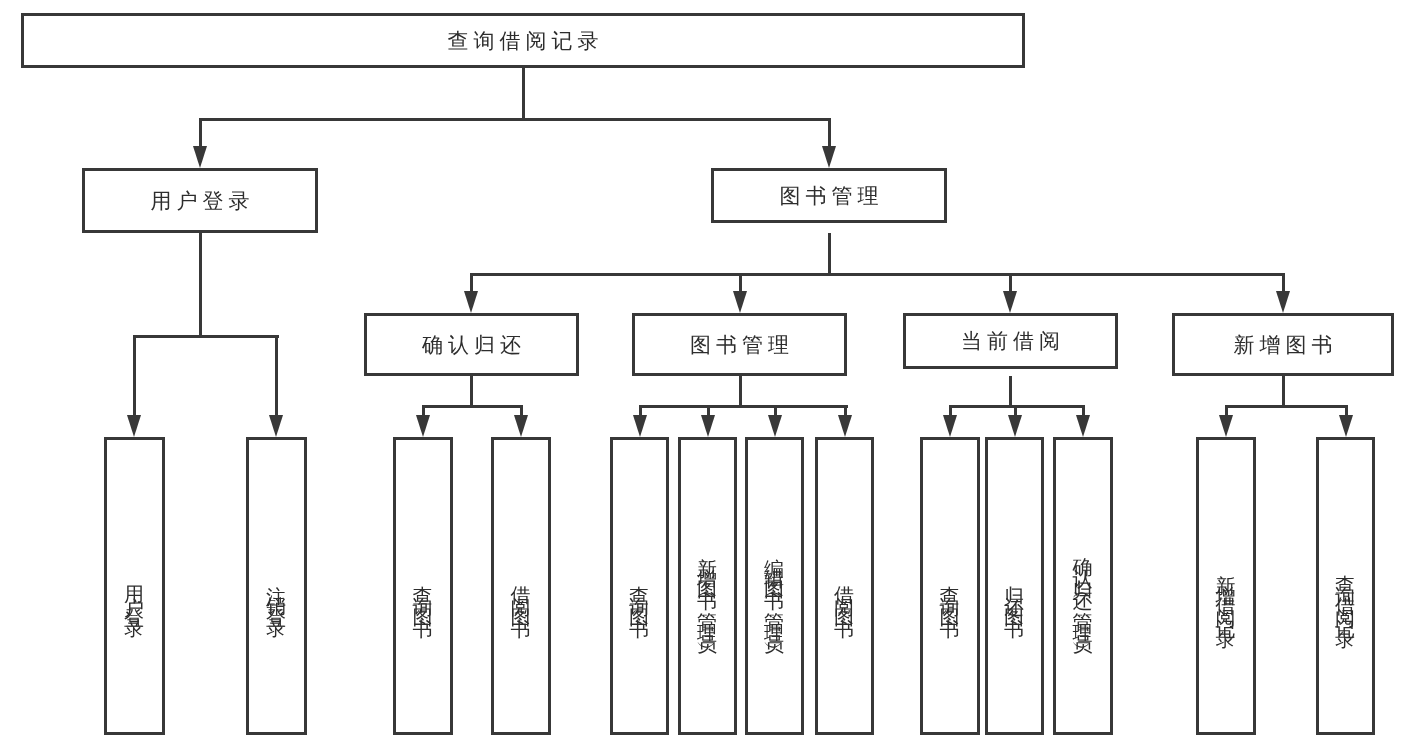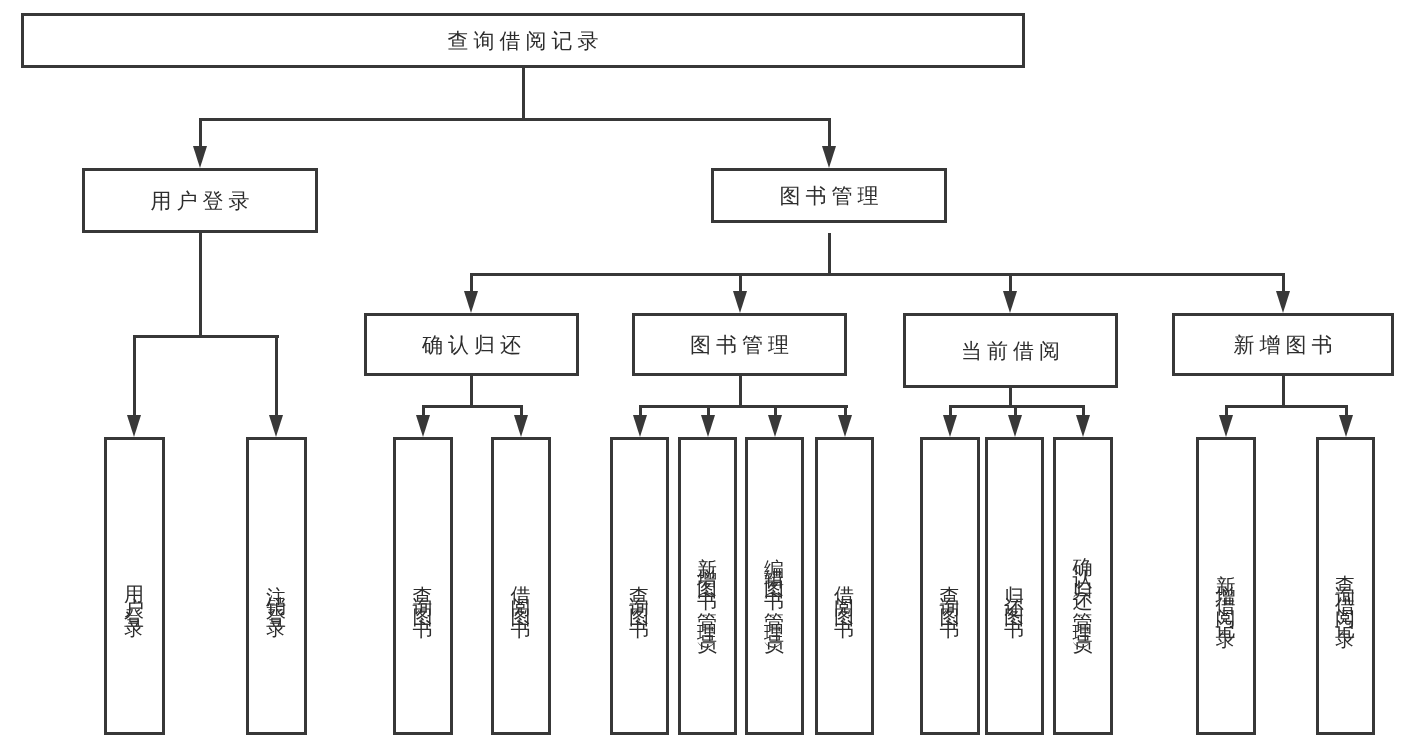--- a/index.html
+++ b/index.html
@@ -103,21 +103,21 @@
   <div class="ah" style="left:1003px;top:291px"></div>
   <div class="ln" style="left:1281.5px;top:273px;width:3px;height:20px"></div>
   <div class="ah" style="left:1276px;top:291px"></div>
 
   <div class="box" style="left:364px;top:313px;width:215px;height:63px">
     <span class="lbl">确认归还</span>
   </div>
   <div class="box" style="left:632px;top:313px;width:215px;height:63px">
     <span class="lbl">图书管理</span>
   </div>
-  <div class="box" style="left:903px;top:313px;width:215px;height:75px">
+  <div class="box" style="left:903px;top:313px;width:215px;height:56px">
     <span class="lbl">当前借阅</span>
   </div>
   <div class="box" style="left:1172px;top:313px;width:222px;height:63px">
     <span class="lbl">新增图书</span>
   </div>
 
   <div class="ln" style="left:469.5px;top:376px;width:3px;height:29px"></div>
   <div class="ln" style="left:421.5px;top:405px;width:101px;height:3px"></div>
   <div class="ln" style="left:421.5px;top:405px;width:3px;height:12px"></div>
   <div class="ah" style="left:416px;top:415px"></div>

